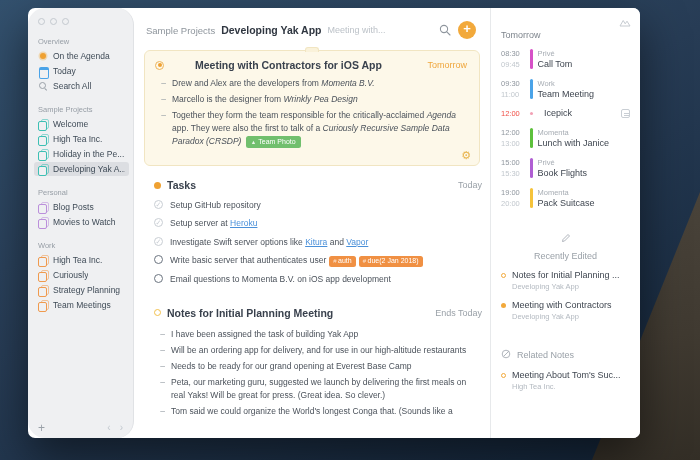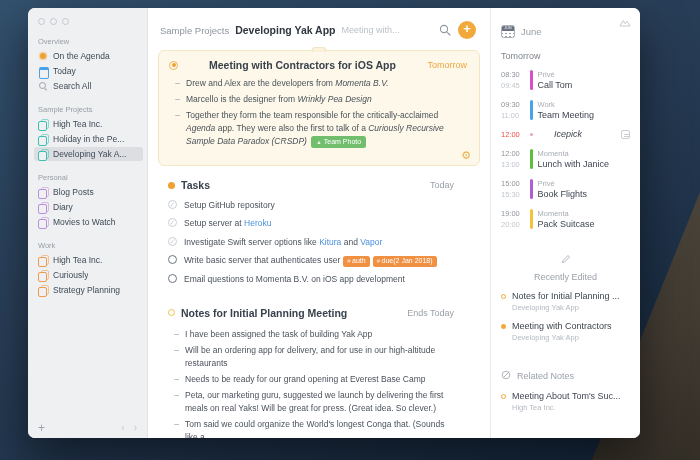--- a/index.html
+++ b/index.html
@@ -14,22 +14,22 @@
     background:linear-gradient(170deg,#4a443b 0%,#403a31 55%,#332e26 100%);
     clip-path:polygon(100% 0, 100% 100%, 0% 100%);
   }
   .window{
     position:absolute; left:28px; top:8px; width:612px; height:430px;
     background:#fff; border-radius:7px; overflow:hidden;
     box-shadow:0 18px 45px rgba(0,0,0,.5);
     display:flex;
   }
   
-  .sidebar{ width:120px; flex:none; background:#eff0f2; border-right:1px solid #e0e2e5;
-    position:relative; padding:10px 8px 12px 10px; }
+  .sidebar{ width:106px; flex:none; background:#eff0f2; border-right:1px solid #e0e2e5;
+    position:relative; padding:10px 8px 12px 10px;border-radius:17px; }
   .traffic{ display:flex; gap:5px; }
   .traffic span{ width:7px; height:7px; border-radius:50%; border:1px solid #c3c9cf; }
   .side-section{ margin-top:12px; }
   .side-header{ font-size:7.5px; color:#979ea6; margin-bottom:3px; }
   .side-item{ display:flex; align-items:center; gap:5px; padding:2px 4px; margin:0 -4px 1px -4px;
     border-radius:3px; font-size:8.5px; color:#3e4a56; cursor:default; }
   .side-item.selected{ background:#dcdee2; }
   .side-label{ white-space:nowrap; overflow:hidden; }
   .side-icon{ flex:none; position:relative; width:10px; height:10px; }
   .ic-agenda-dot::after{ content:""; position:absolute; left:2px; top:2px; width:6px; height:6px;
@@ -66,27 +66,27 @@
     display:flex; align-items:center; justify-content:center; }
   .agenda-ring i{ width:4px; height:4px; border-radius:50%; background:#efa132; }
   .note-title{ font-size:10.5px; font-weight:bold; color:#39414d; white-space:nowrap; overflow:hidden;padding-left:25px; }
   .when-orange{ margin-left:auto; font-size:9px; color:#efa63c; white-space:nowrap; }
   .when-gray{ margin-left:auto; font-size:9px; color:#9aa1a8; white-space:nowrap; }
   .bullets{ margin-top:6px; }
   .bullet{ display:flex; margin-bottom:3px; }
   .dash{ flex:none; width:17px; text-align:center; color:#9aa1a8; font-size:8.5px; line-height:13px; }
   .btext{ flex:1; font-size:8.5px; line-height:13px; color:#4b525b; }
   .seg-italic{ font-style:italic; }
-  .seg-link{ cursor:pointer; }
+  .seg-link{ cursor:pointer;text-decoration:underline; }
   .badge{ display:inline-block; color:#fff; font-size:7px; line-height:10px; padding:1px 5px;
     border-radius:2.5px; margin-left:2px; white-space:nowrap; }
   .badge-icon{ font-size:5.5px; margin-right:2px; opacity:.85; }
   .gear{ position:absolute; right:8px; bottom:4px; font-size:11px; color:#e8b44c; line-height:11px; }
   
-  .section{ margin:13px 36px 0 20px; }
+  .section{ margin:13px 8px 0 20px; }
   .section-head{ display:flex; align-items:center; gap:6px; }
   .dot-solid{ flex:none; width:7px; height:7px; border-radius:50%; background:#efa132; }
   .dot-hollow{ flex:none; width:7px; height:7px; border-radius:50%; border:1.5px solid #f2c14e; }
   .section-title{ font-size:10.5px; font-weight:bold; color:#39414d; }
   .task-list{ margin-top:7px; }
   .task-row{ display:flex; align-items:flex-start; gap:7px; margin-bottom:5px; }
   .task-circle{ flex:none; width:9px; height:9px; border-radius:50%; border:1px solid #6b7480;
     font-size:7px; line-height:8px; text-align:center; margin-top:1.5px; }
   .task-circle.done{ border-color:#c9ced4; color:#c9ced4; }
   .task-text{ padding-top:0.5px; }
@@ -152,59 +152,63 @@
           </div>
           <div class="side-item">
             <span class="side-icon ic-search-sm" style="--c: #9AA1A8;"></span>
             <span class="side-label">Search All</span>
           </div>
         </div>
         <div class="side-section">
           <div class="side-header">Sample Projects</div>
           <div class="side-item">
             <span class="side-icon ic-notes" style="--c: #3CC0B4;"></span>
+            <span class="side-label">Welcome</span>
+          </div>
+          <div class="side-item">
+            <span class="side-icon ic-notes" style="--c: #3CC0B4;"></span>
             <span class="side-label">High Tea Inc.</span>
           </div>
           <div class="side-item">
             <span class="side-icon ic-notes" style="--c: #3CC0B4;"></span>
             <span class="side-label">Holiday in the Pe...</span>
           </div>
           <div class="side-item selected">
             <span class="side-icon ic-notes" style="--c: #3CC0B4;"></span>
             <span class="side-label">Developing Yak A...</span>
           </div>
         </div>
         <div class="side-section">
           <div class="side-header">Personal</div>
           <div class="side-item">
             <span class="side-icon ic-notes" style="--c: #BB8FDB;"></span>
             <span class="side-label">Blog Posts</span>
           </div>
           <div class="side-item">
             <span class="side-icon ic-notes" style="--c: #BB8FDB;"></span>
-            <span class="side-label">Diary</span>
-          </div>
-          <div class="side-item">
-            <span class="side-icon ic-notes" style="--c: #BB8FDB;"></span>
             <span class="side-label">Movies to Watch</span>
           </div>
         </div>
         <div class="side-section">
           <div class="side-header">Work</div>
           <div class="side-item">
             <span class="side-icon ic-notes" style="--c: #F09A4E;"></span>
             <span class="side-label">High Tea Inc.</span>
           </div>
           <div class="side-item">
             <span class="side-icon ic-notes" style="--c: #F09A4E;"></span>
             <span class="side-label">Curiously</span>
           </div>
           <div class="side-item">
             <span class="side-icon ic-notes" style="--c: #F09A4E;"></span>
             <span class="side-label">Strategy Planning</span>
+          </div>
+          <div class="side-item">
+            <span class="side-icon ic-notes" style="--c: #F09A4E;"></span>
+            <span class="side-label">Team Meetings</span>
           </div>
         </div>
       </div>
     <div class="side-footer">
       <span class="footer-add">+</span>
       <span class="footer-nav">
         <span>‹</span>
         <span>›</span>
       </span>
     </div>
@@ -310,26 +314,20 @@
         </div>
     </div>
   </div>
 
   <div class="rpanel">
     <span class="mountain">
       <svg width="12" height="10" viewBox="0 0 12 10">
           <polyline points="1,9 4.2,3.5 6.2,6.8 8,4.2 11,9 1,9" fill="none" stroke="#c6cbd0" stroke-width="1" stroke-linejoin="round"></polyline>
         </svg>
     </span>
-    <div class="month-row">
-      <span class="cal-icon">
-        <span class="cal-top">JUN</span>
-      </span>
-      <span class="month-label">June</span>
-    </div>
     <div class="day-header">Tomorrow</div>
     <div>
         <div class="event-row">
           <div class="event-times">
             <div class="start">08:30</div>
             <div class="end">09:45</div>
           </div>
           <div class="event-bar" style="background: rgb(214, 81, 199);"></div>
           <div>
             <div class="event-cal">Privé</div>
@@ -345,21 +343,21 @@
           <div>
             <div class="event-cal">Work</div>
             <div class="event-title">Team Meeting</div>
           </div>
         </div>
         <div class="event-row reminder">
           <div class="event-times">
             <div class="start" style="color: rgb(240, 78, 69);">12:00</div>
           </div>
           <span class="reminder-dot" style="background: rgb(242, 160, 180);"></span>
-          <span class="event-title" style="margin-left: 16px; font-style: italic;">Icepick</span>
+          <span class="event-title" style="margin-left: 6px;">Icepick</span>
           <span class="note-glyph"></span>
         </div>
         <div class="event-row">
           <div class="event-times">
             <div class="start">12:00</div>
             <div class="end">13:00</div>
           </div>
           <div class="event-bar" style="background: rgb(93, 192, 60);"></div>
           <div>
             <div class="event-cal">Momenta</div>

